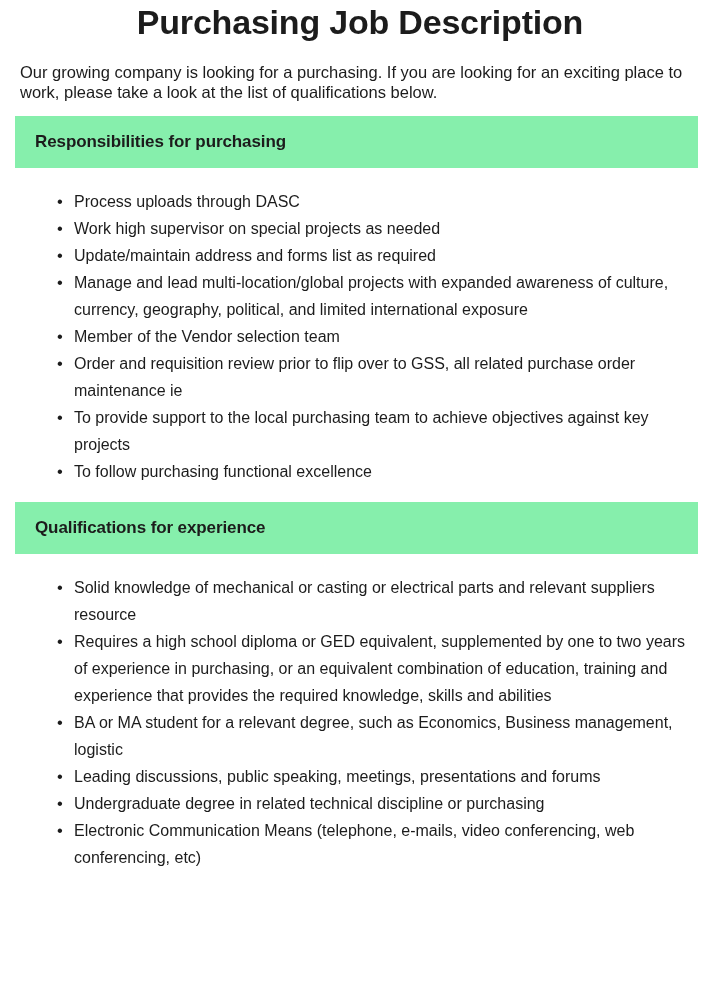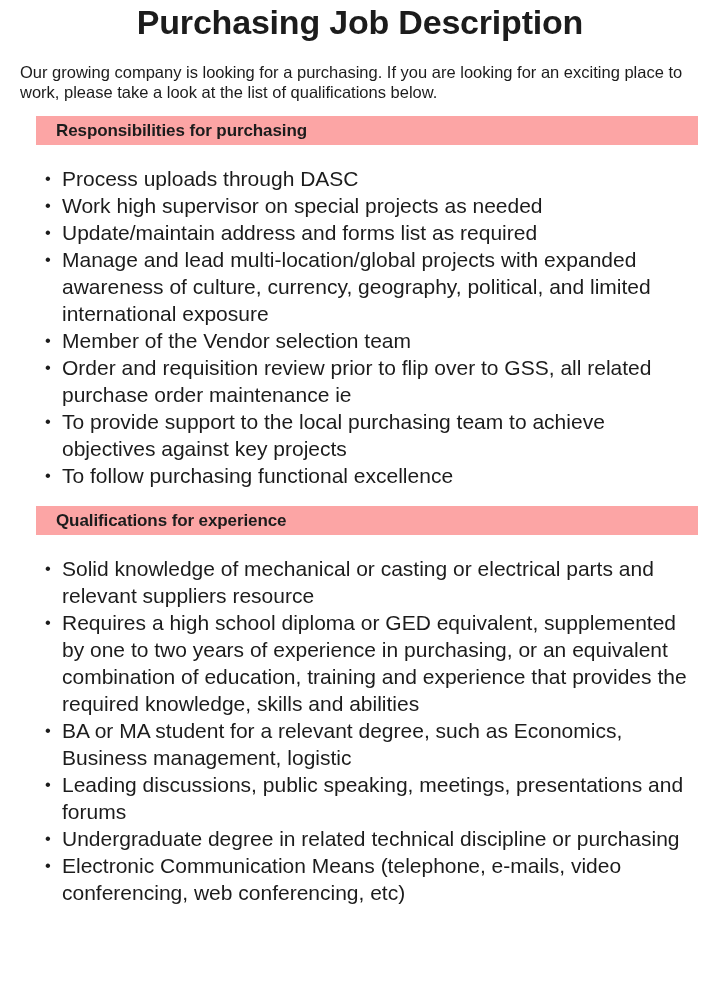--- a/index.html
+++ b/index.html
@@ -23,42 +23,42 @@
     font-weight: 700;
     letter-spacing: -0.2px;
   }
   .intro {
     margin: 24px 22px 0 20px;
     font-size: 16.5px;
     line-height: 20px;
     font-weight: 400;
   }
   .section-header {
-    margin: 14px 22px 0 36px;
-    background: #fca5a5;
-    height: 29px;
+    margin: 14px 22px 0 15px;
+    background: #86efac;
+    height: 52px;
     display: flex;
     align-items: center;
     padding-left: 20px;
   }
   .section-header + .section-header,
   .bullet-list + .section-header {
     margin-top: 17px;
   }
   .section-heading {
     margin: 0;
     font-size: 17px;
     font-weight: 700;
     letter-spacing: -0.1px;
   }
   ul.bullet-list {
-    margin: 20px 24px 0 0;
+    margin: 20px 24px 0 12px;
     padding: 0 0 0 62px;
     list-style: none;
-    font-size: 21px;
+    font-size: 16px;
     line-height: 27px;
   }
   ul.bullet-list li {
     position: relative;
   }
   ul.bullet-list li::before {
     content: "\2022";
     position: absolute;
     left: -17px;
     top: 0;

